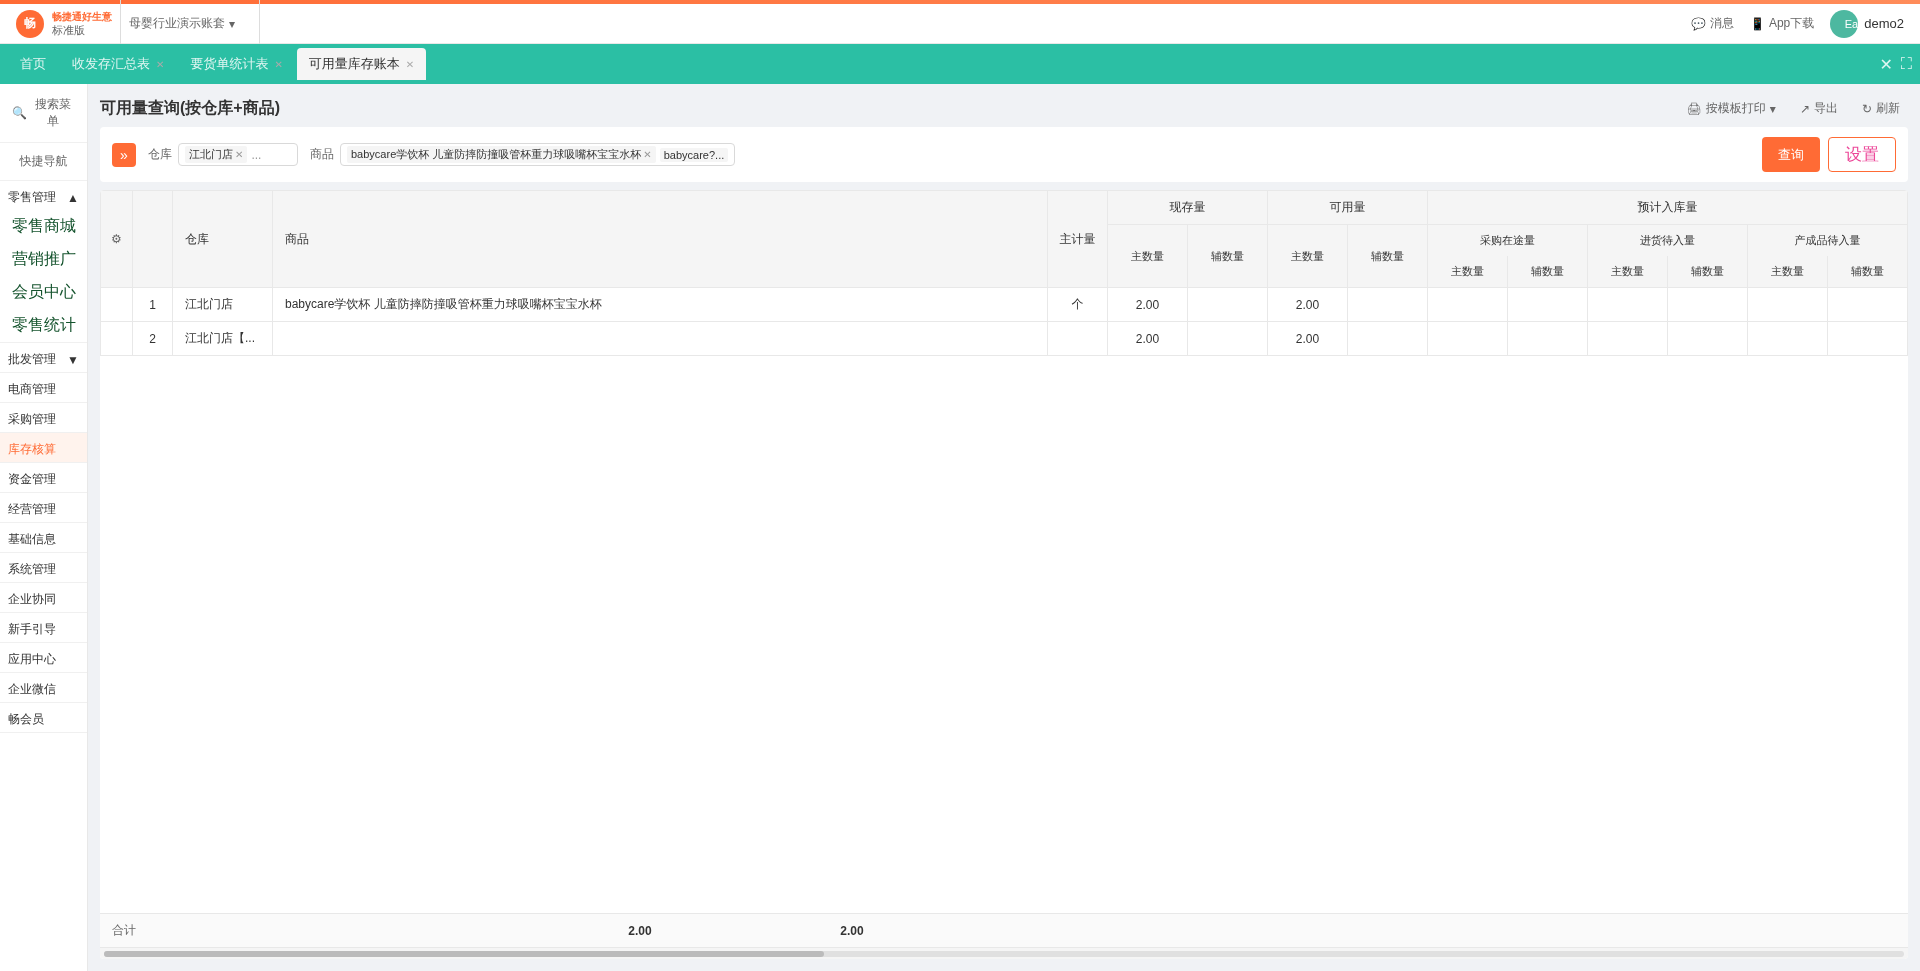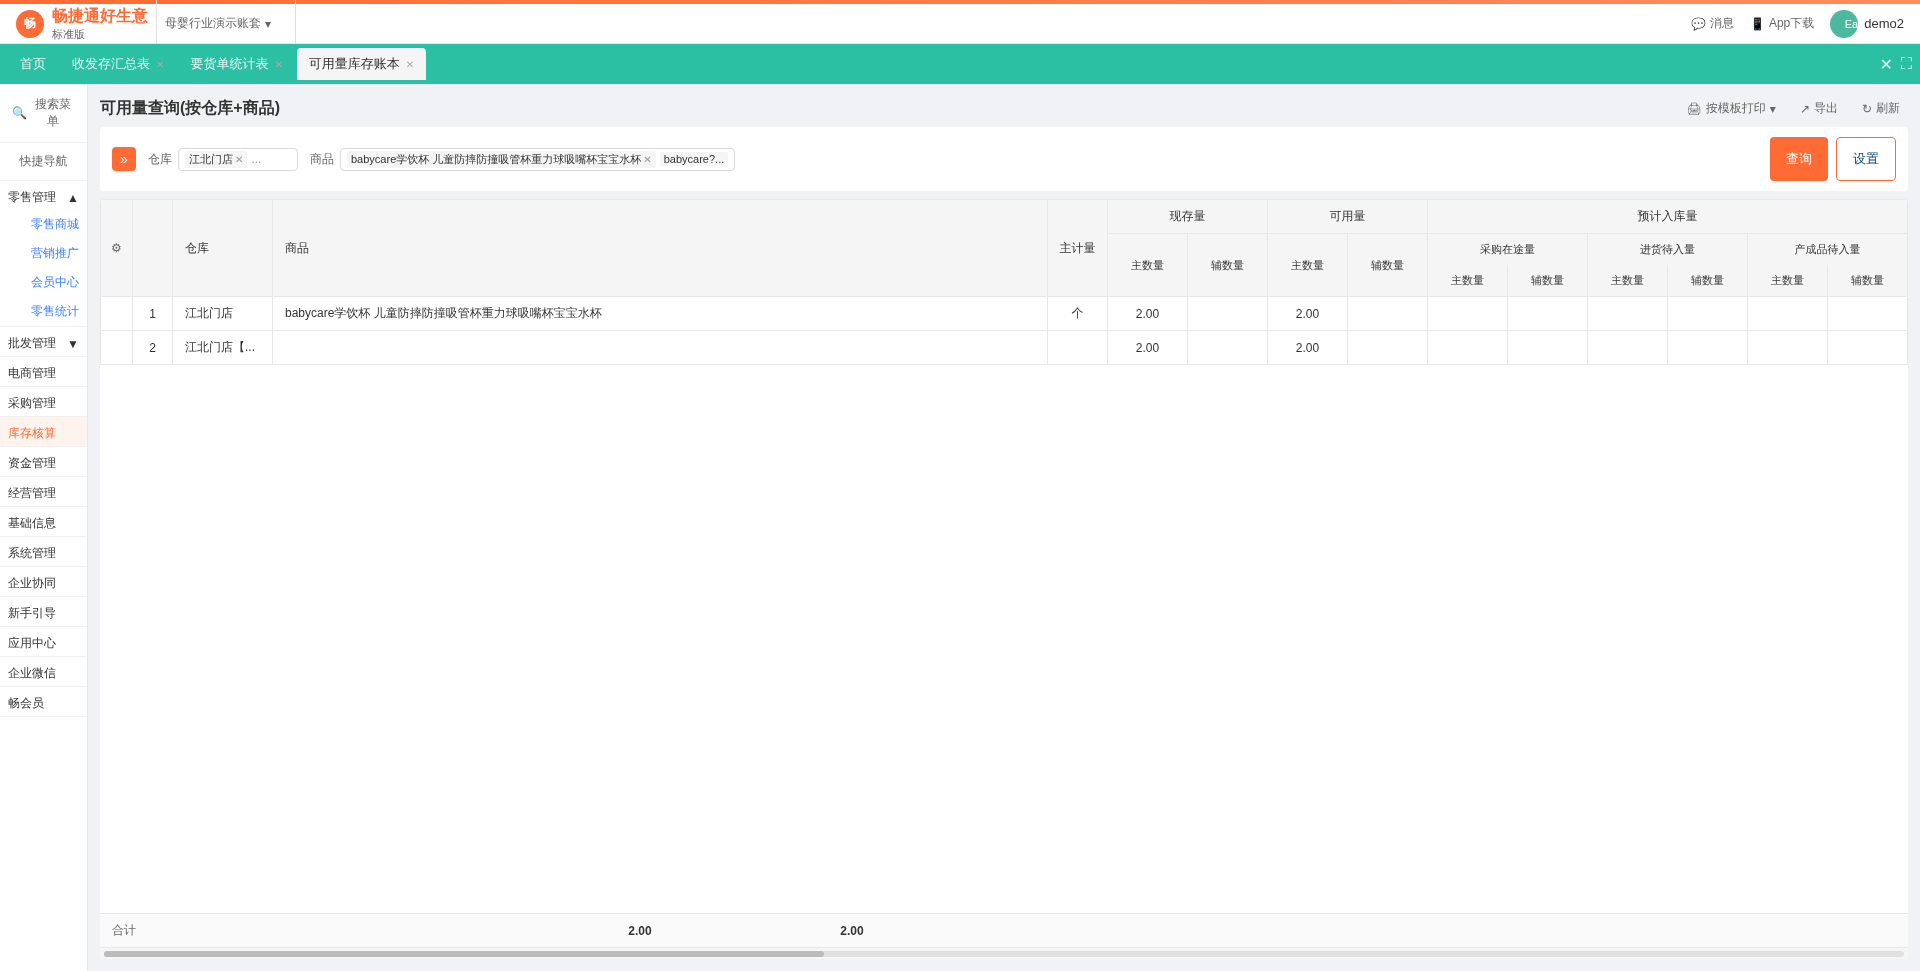--- a/index.html
+++ b/index.html
@@ -12,21 +12,21 @@
       display: flex;
       align-items: center;
       justify-content: space-between;
       padding: 0 16px;
       border-bottom: 1px solid #e8e8e8;
       flex-shrink: 0;
     }
     .top-bar-left { display: flex; align-items: center; gap: 8px; }
     .brand-icon { width: 28px; height: 28px; background: #ff6b35; border-radius: 50%; display: flex; align-items: center; justify-content: center; color: white; font-size: 12px; font-weight: bold; }
     .brand-text { font-size: 11px; color: #666; line-height: 1.3; }
-    .brand-text .main { color: #ff6b35; font-weight: bold; font-size: 16px; }
+    .brand-text .main { color: #ff6b35; font-weight: bold; font-size: 10px; }
     .industry-select { display: flex; align-items: center; gap: 4px; border: 1px solid #ddd; padding: 20px 8px; border-radius: 4px; cursor: pointer; font-size: 12px; color: #666; min-width: 140px; }
     .top-bar-right { display: flex; align-items: center; gap: 16px; }
     .top-bar-action { display: flex; align-items: center; gap: 4px; cursor: pointer; color: #666; font-size: 12px; }
     .user-avatar { width: 28px; height: 28px; background: #4db8a0; border-radius: 50%; display: flex; align-items: center; justify-content: flex-end; color: white; font-size: 11px; }
 
     
     .tab-bar {
       height: 40px;
       background: #2bbfa4;
       display: flex;
@@ -103,23 +103,23 @@
       cursor: pointer;
       display: flex;
       align-items: center;
       justify-content: space-between;
       font-size: 12px;
       color: #333;
     }
     .sidebar-menu-item {
       padding: 6px 8px 6px 12px;
       cursor: pointer;
-      font-size: 12px;
-      color: #3b82f6;
-      text-align: right;
+      font-size: 16px;
+      color: #14532d;
+      text-align: left;
     }
 
     
     .content-area {
       flex: 1;
       overflow: hidden;
       display: flex;
       flex-direction: column;
       background: #f0f2f5;
     }
@@ -186,25 +186,25 @@
     .filter-tag-close { cursor: pointer; color: #999; font-size: 10px; }
     .filter-more { color: #999; cursor: pointer; font-size: 12px; }
     .filter-product-tags {
       display: flex; align-items: center; gap: 4px;
       border: 1px solid #d9d9d9; border-radius: 4px; padding: 2px 6px; min-width: 280px;
       background: #fff;
     }
     .filter-actions { margin-left: auto; display: flex; gap: 8px; }
     .btn-query {
       background: #ff6b35; color: white; border: none; border-radius: 4px;
-      padding: 13px 16px; cursor: pointer; font-size: 13px;
+      padding: 6px 16px; cursor: pointer; font-size: 13px;
     }
     .btn-settings {
-      background: white; color: #0c4a6e; border: 1px solid #ff6b35; border-radius: 4px;
-      padding: 5px 16px; cursor: pointer; font-size: 13px;
+      background: white; color: #ec4899; border: 1px solid #ff6b35; border-radius: 4px;
+      padding: 5px 16px; cursor: pointer; font-size: 17px;
     }
 
     
     .table-section {
       flex: 1;
       background: #fff;
       border-radius: 4px;
       overflow: hidden;
       display: flex;
       flex-direction: column;

